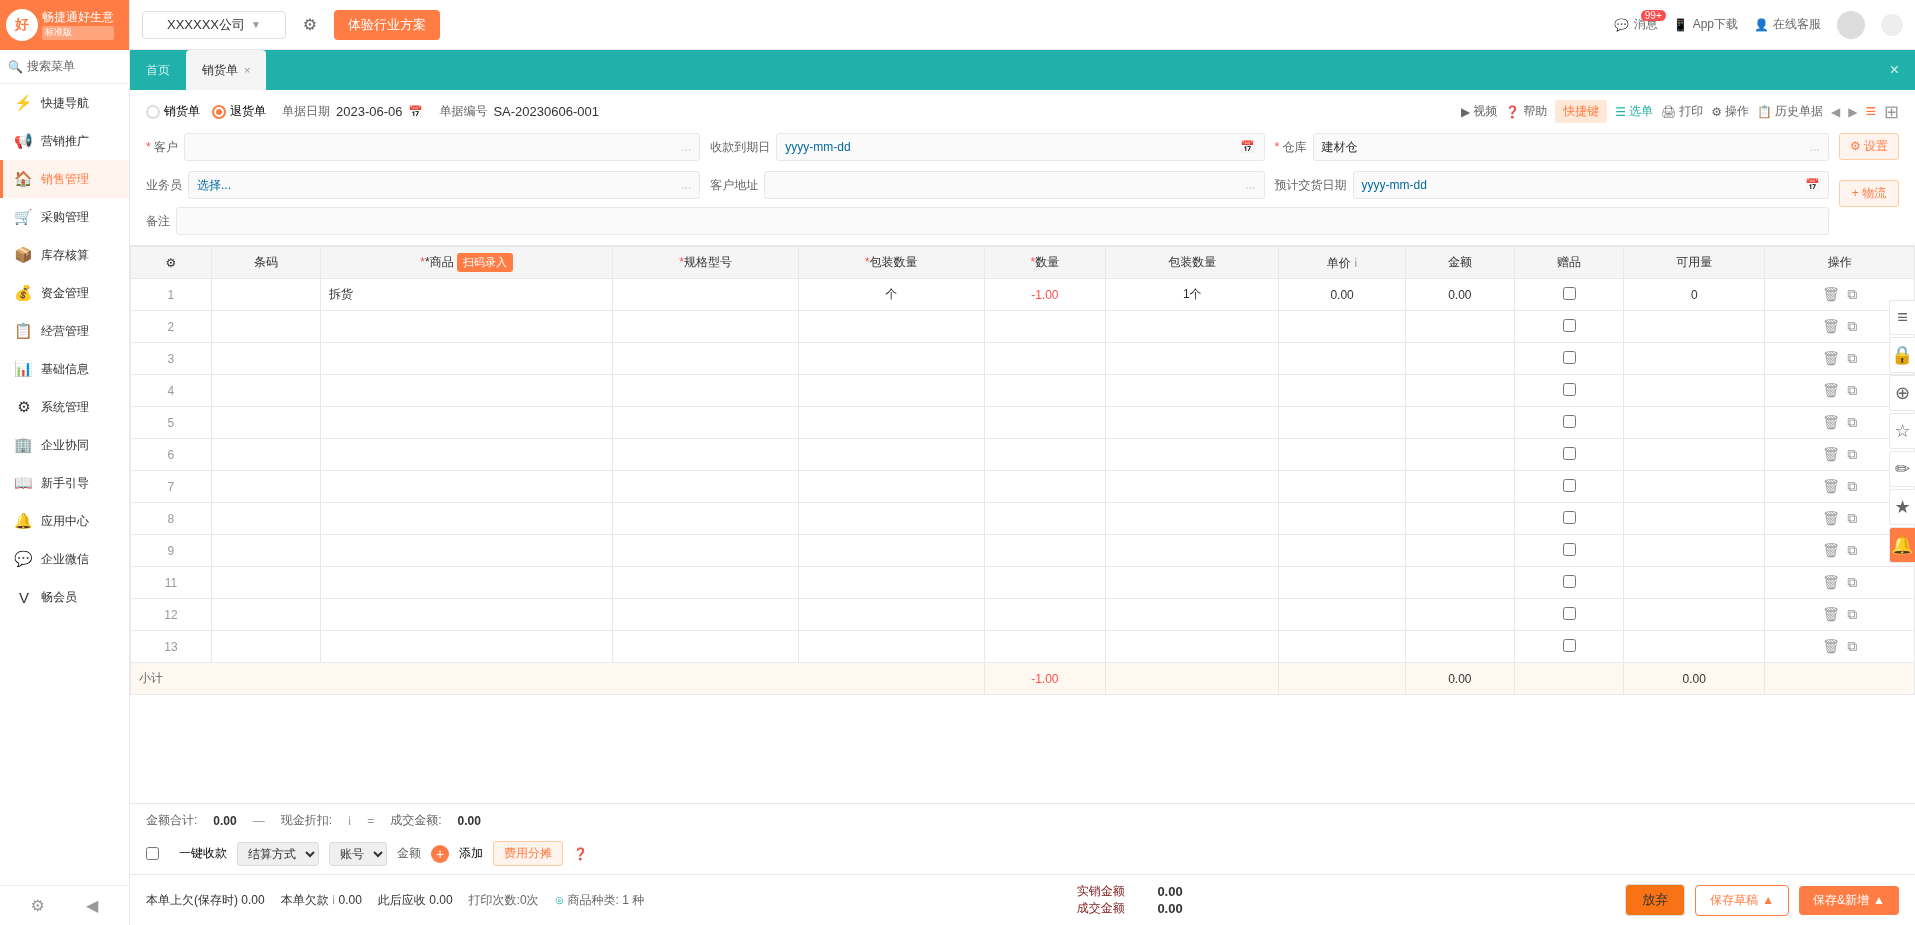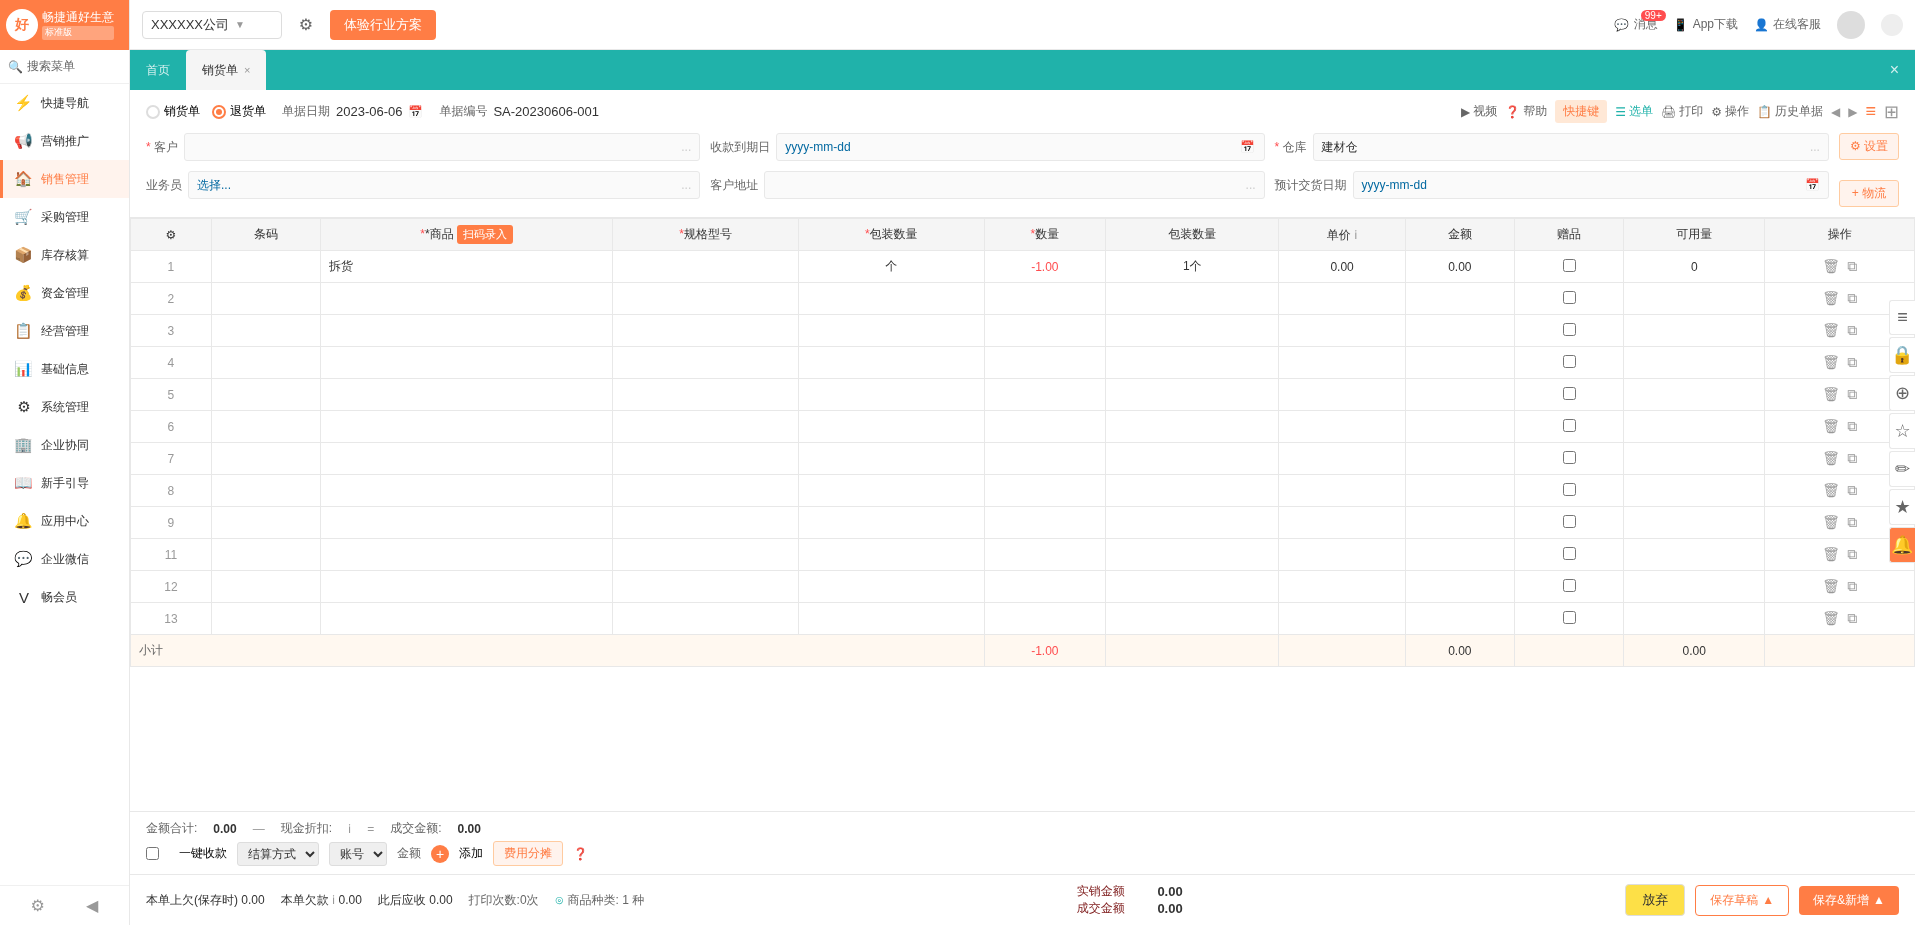--- a/index.html
+++ b/index.html
@@ -20,21 +20,21 @@
     .nav-item .nav-icon { width: 18px; height: 18px; display: flex; align-items: center; justify-content: center; font-size: 15px; }
     .nav-item .nav-label { font-size: 12px; }
     .sidebar-footer { display: flex; align-items: center; justify-content: space-around; padding: 10px; border-top: 1px solid #f0f0f0; }
     .sidebar-footer-btn { cursor: pointer; color: #999; font-size: 16px; }
 
     
     .main { flex: 1; display: flex; flex-direction: column; height: 925px; overflow: hidden; }
 
     
     .top-header { height: 50px; background: #fff; display: flex; align-items: center; padding: 0 12px; border-bottom: 1px solid #e8e8e8; gap: 10px; }
-    .company-select { display: flex; align-items: center; gap: 6px; border: 1px solid #ddd; border-radius: 4px; padding: 4px 8px; min-width: 140px; cursor: pointer; }
+    .company-select { display: flex; align-items: center; gap: 6px; border: 1px solid #ddd; border-radius: 4px; padding: 4px 24px; min-width: 140px; cursor: pointer; }
     .company-name { color: #333; font-size: 13px; }
     .chevron-down { color: #999; font-size: 10px; }
     .settings-btn { width: 28px; height: 28px; display: flex; align-items: center; justify-content: center; cursor: pointer; color: #666; font-size: 16px; }
     .trial-btn { background: #ff7d45; color: #fff; border: none; border-radius: 4px; padding: 6px 14px; cursor: pointer; font-size: 13px; }
     .header-right { margin-left: auto; display: flex; align-items: center; gap: 16px; }
     .header-action { display: flex; align-items: center; gap: 4px; cursor: pointer; color: #666; font-size: 12px; position: relative; }
     .badge { background: #ff4d4f; color: #fff; font-size: 10px; border-radius: 8px; padding: 0 4px; position: absolute; top: -6px; right: -8px; min-width: 16px; text-align: center; }
     .avatar { width: 28px; height: 28px; background: #ddd; border-radius: 50%; }
 
     
@@ -73,37 +73,37 @@
     .table-area { background: #fff; flex: 1; }
     table { width: 100%; border-collapse: collapse; }
     table th { background: #f5f5f5; border: 1px solid #e8e8e8; padding: 6px 8px; color: #333; font-weight: normal; white-space: nowrap; text-align: center; }
     table td { border: 1px solid #e8e8e8; padding: 5px 8px; color: #333; white-space: nowrap; text-align: center; height: 32px; }
     .scan-btn { background: #ff7d45; color: #fff; border: none; border-radius: 3px; padding: 2px 6px; cursor: pointer; font-size: 11px; }
     .qty-red { color: #ff4d4f; }
     .op-btn { cursor: pointer; color: #999; font-size: 14px; margin: 0 2px; }
 
     
     .footer-bar { background: #fff; border-top: 1px solid #e8e8e8; padding: 8px 16px; }
-    .footer-totals { display: flex; align-items: center; gap: 16px; margin-bottom: 4px; }
+    .footer-totals { display: flex; align-items: center; gap: 16px; margin-bottom: 12px; }
     .footer-total-label { color: #666; }
     .footer-total-value { color: #333; font-weight: bold; }
     .dash { color: #999; }
     .equals { color: #999; }
     .footer-payment { display: flex; align-items: center; gap: 10px; }
     .checkbox-item { display: flex; align-items: center; gap: 20px; cursor: pointer; }
     .payment-select { border: 1px solid #ddd; border-radius: 3px; padding: 3px 6px; color: #333; }
     .add-btn { background: #ff7d45; color: #fff; border: none; border-radius: 50%; width: 18px; height: 18px; cursor: pointer; font-size: 14px; display: flex; align-items: center; justify-content: center; }
     .expense-btn { background: #fff3ed; color: #ff7d45; border: 1px solid #ffcba0; border-radius: 3px; padding: 3px 10px; cursor: pointer; }
 
     
     .bottom-bar { background: #fff; border-top: 1px solid #e8e8e8; padding: 8px 16px; display: flex; align-items: center; gap: 16px; }
     .bottom-info { color: #666; font-size: 12px; }
     .bottom-info span { color: #333; }
     .bottom-actions { margin-left: auto; display: flex; align-items: center; gap: 10px; }
-    .discard-btn { border: 1px solid #ddd; background: #fde047; color: #333; border-radius: 4px; padding: 6px 16px; cursor: pointer; font-size: 13px; }
+    .discard-btn { border: 1px solid #ddd; background: #f97316; color: #333; border-radius: 4px; padding: 6px 16px; cursor: pointer; font-size: 13px; }
     .save-draft-btn { border: 1px solid #ff7d45; background: #fff; color: #ff7d45; border-radius: 4px; padding: 6px 14px; cursor: pointer; font-size: 13px; display: flex; align-items: center; gap: 4px; }
     .save-new-btn { background: #ff7d45; color: #fff; border: none; border-radius: 4px; padding: 6px 14px; cursor: pointer; font-size: 13px; display: flex; align-items: center; gap: 4px; }
     .right-summary { margin-left: auto; margin-right: 10px; text-align: right; }
     .summary-row { display: flex; align-items: center; gap: 8px; justify-content: flex-end; }
     .summary-label { color: #7f1d1d; font-size: 12px; }
     .summary-value { color: #333; font-size: 13px; font-weight: bold; min-width: 50px; text-align: right; }
     .print-info { color: #666; font-size: 12px; }
     .side-btn { width: 26px; background: #fff; border: 1px solid #e8e8e8; border-right: none; border-radius: 3px 0 0 3px; padding: 6px 3px; cursor: pointer; color: #666; font-size: 18px; display: flex; align-items: center; justify-content: center; }
     .side-btn.orange { background: #ff7d45; color: #fff; }
 
@@ -337,20 +337,26 @@
             </div>
             <div class="field-row">
               <span class="field-label">预计交货日期</span>
               <div class="field-input">
                 <span class="field-placeholder">yyyy-mm-dd</span>
                 <span class="cal-icon">📅</span>
               </div>
             </div>
           </div>
 
+          <div class="notes-row">
+            <span class="field-label">备注</span>
+            <div class="field-input" style="flex:1;">
+              <span></span>
+            </div>
+          </div>
         </div>
 
         <div style="display:flex; flex-direction:column; gap:20px; min-width:60px;">
           <button class="tr-btn">
             <span>⚙ </span>
             <span>设置</span>
           </button>
           <button class="tr-btn">
             <span>+ </span>
             <span>物流</span>

